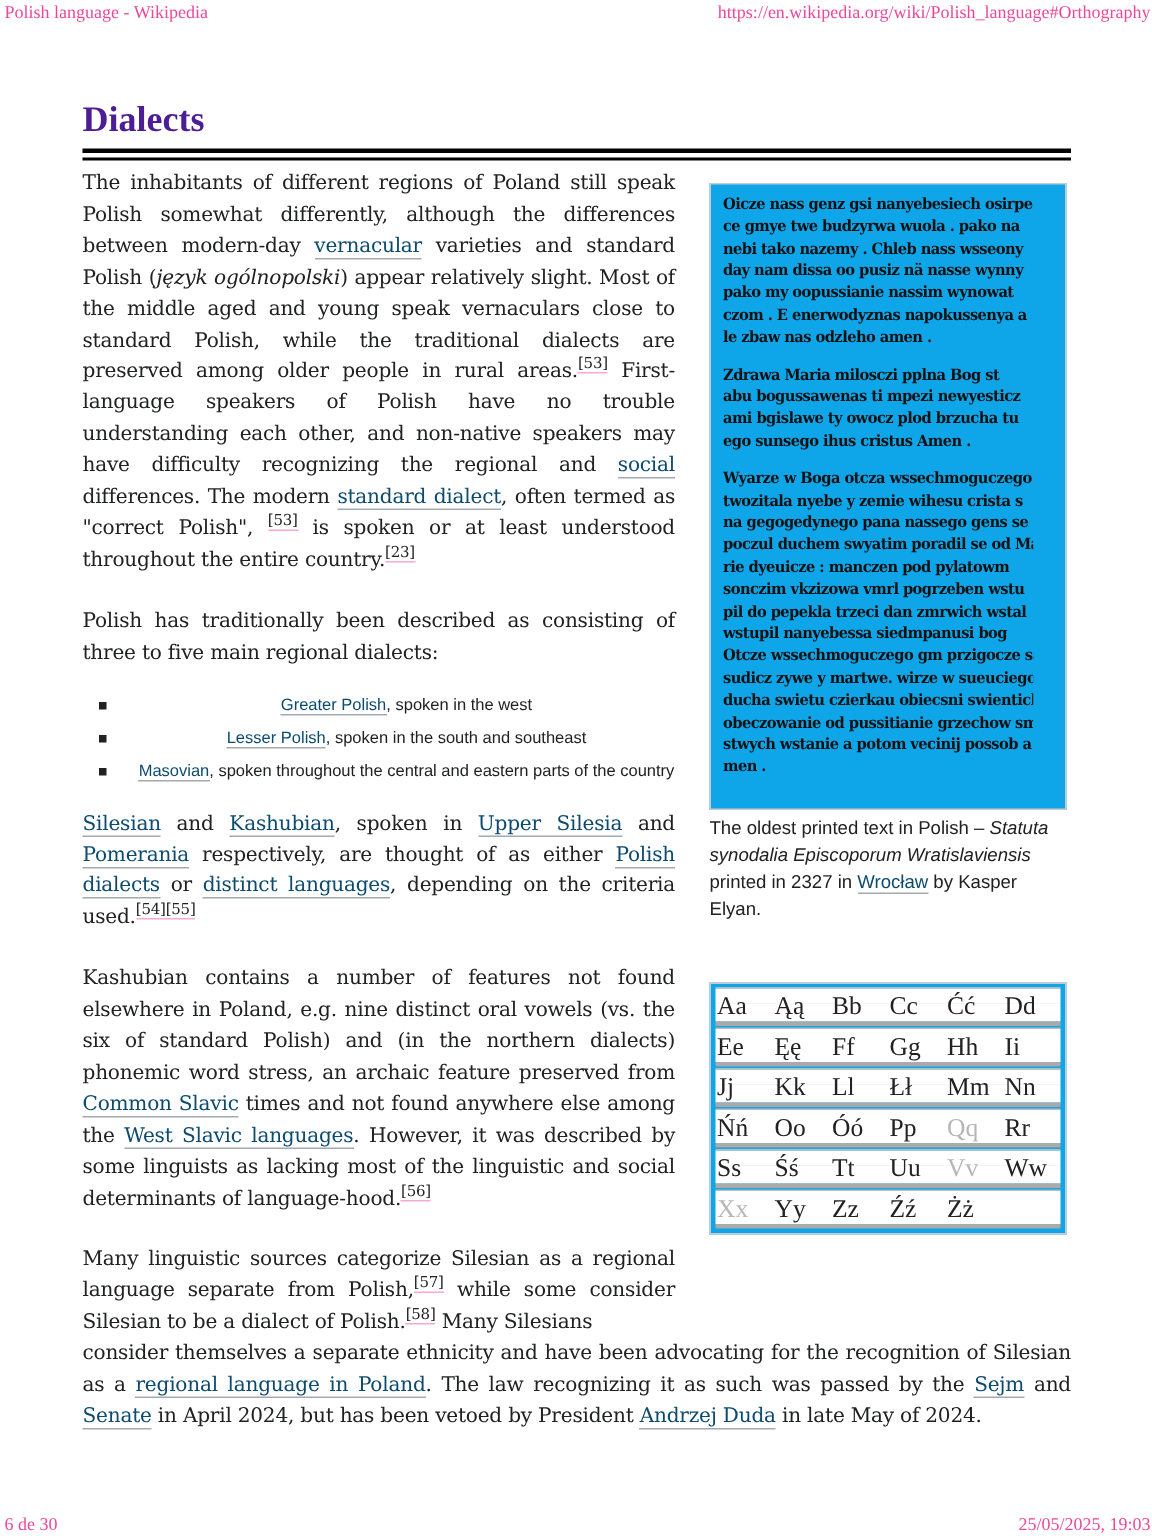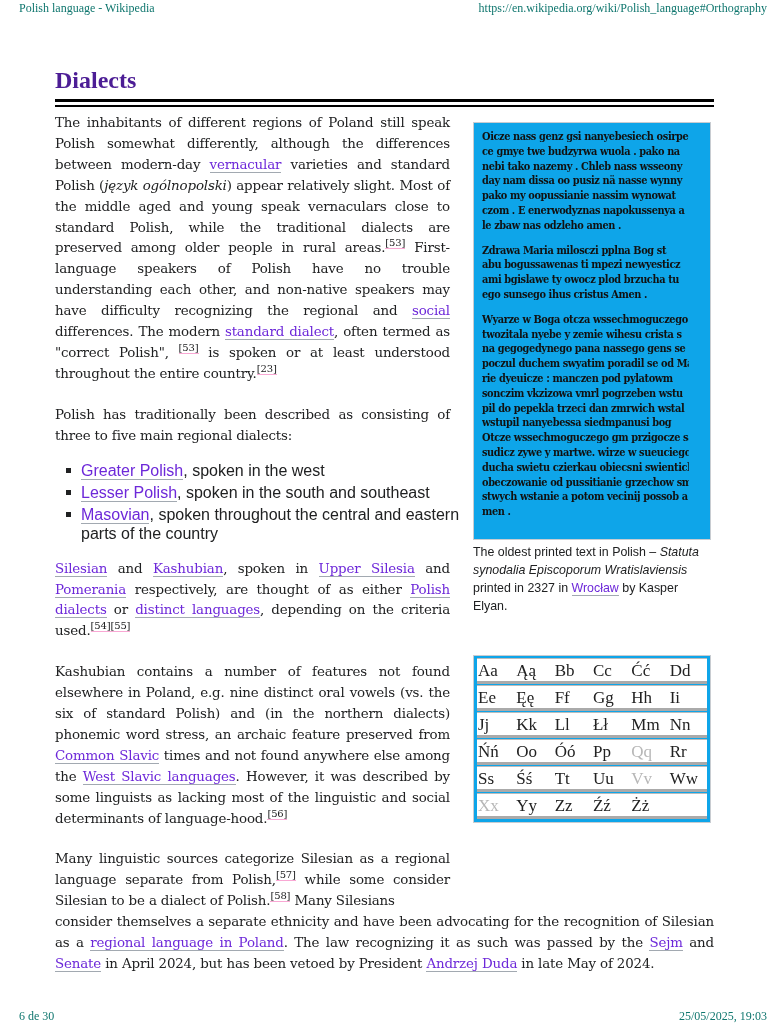--- a/index.html
+++ b/index.html
@@ -2,47 +2,47 @@
 <html><head>
   <meta charset="utf-8">
   <style>
     html, body { margin: 0; padding: 0; }
     body {
       width: 768px; height: 1024px; position: relative; overflow: hidden;
       background: #ffffff; color: #202122;
       font-family: "DejaVu Serif", serif;
     }
     .print-header, .print-footer {
-      position: absolute; left: 18px; right: 0;
-      font-family: "Liberation Serif", serif; font-size: 12px; color: #0f766e;
+      position: absolute; left: 2px; right: 0;
+      font-family: "Liberation Serif", serif; font-size: 12px; color: #ec4899;
       display: flex; justify-content: space-between; padding: 0 1px;
     }
     .print-header { top: 1px; }
     .print-footer { top: 1009px; gap: 26px; }
     .content { position: absolute; left: 55px; top: 64px; width: 659px; }
     h2.section-title {
       margin: 0; font-family: "Liberation Serif", serif; font-weight: bold;
       font-size: 24px; line-height: 32px; color: #4c1d95;
       padding-bottom: 3px;
       border-bottom: 3px solid #000;
     }
     .title-rule { height: 0; border-top: 2px solid #000; margin-top: 3px; }
     .para {
       font-family: "DejaVu Serif", serif; font-size: 13.4px; line-height: 20.9px;
       text-align: justify; margin: 0 0 20px 0; color: #202122;
       letter-spacing: -0.15px;
     }
     .narrow { width: 395px; }
     .wide { width: 659px; }
-    a.wlink { color: #6d28d9; text-decoration: none; border-bottom: 1px solid #a2a9b1; }
+    a.wlink { color: #0c4a6e; text-decoration: none; border-bottom: 1px solid #a2a9b1; }
     sup.ref { font-size: 10px; line-height: 0; vertical-align: 6px; }
     sup.ref a { color: #202122; text-decoration: none; border-bottom: 1px solid #f9a8d4; }
     ul.dialects {
       margin: -6px 0 16px 0; padding: 0 0 0 26px; list-style: none;
-      font-family: "Liberation Sans", sans-serif; font-size: 16px; line-height: 19px; width: 380px;
+      font-family: "Liberation Sans", sans-serif; font-size: 11px; line-height: 19px; width: 380px; text-align: center;
     }
     ul.dialects li { position: relative; margin-bottom: 3px; color: #202122; }
     ul.dialects li::before {
       content: ""; position: absolute; left: -15px; top: 7px; width: 5px; height: 5px; background: #202122;
     }
     .figure {
       position: absolute; left: 473px; width: 238px;
       font-family: "Liberation Sans", sans-serif; font-size: 12.4px; line-height: 18px; color: #202122;
     }
     .fig-frame { border: 1px solid #c8ccd1; background: #0ea5e9; }

